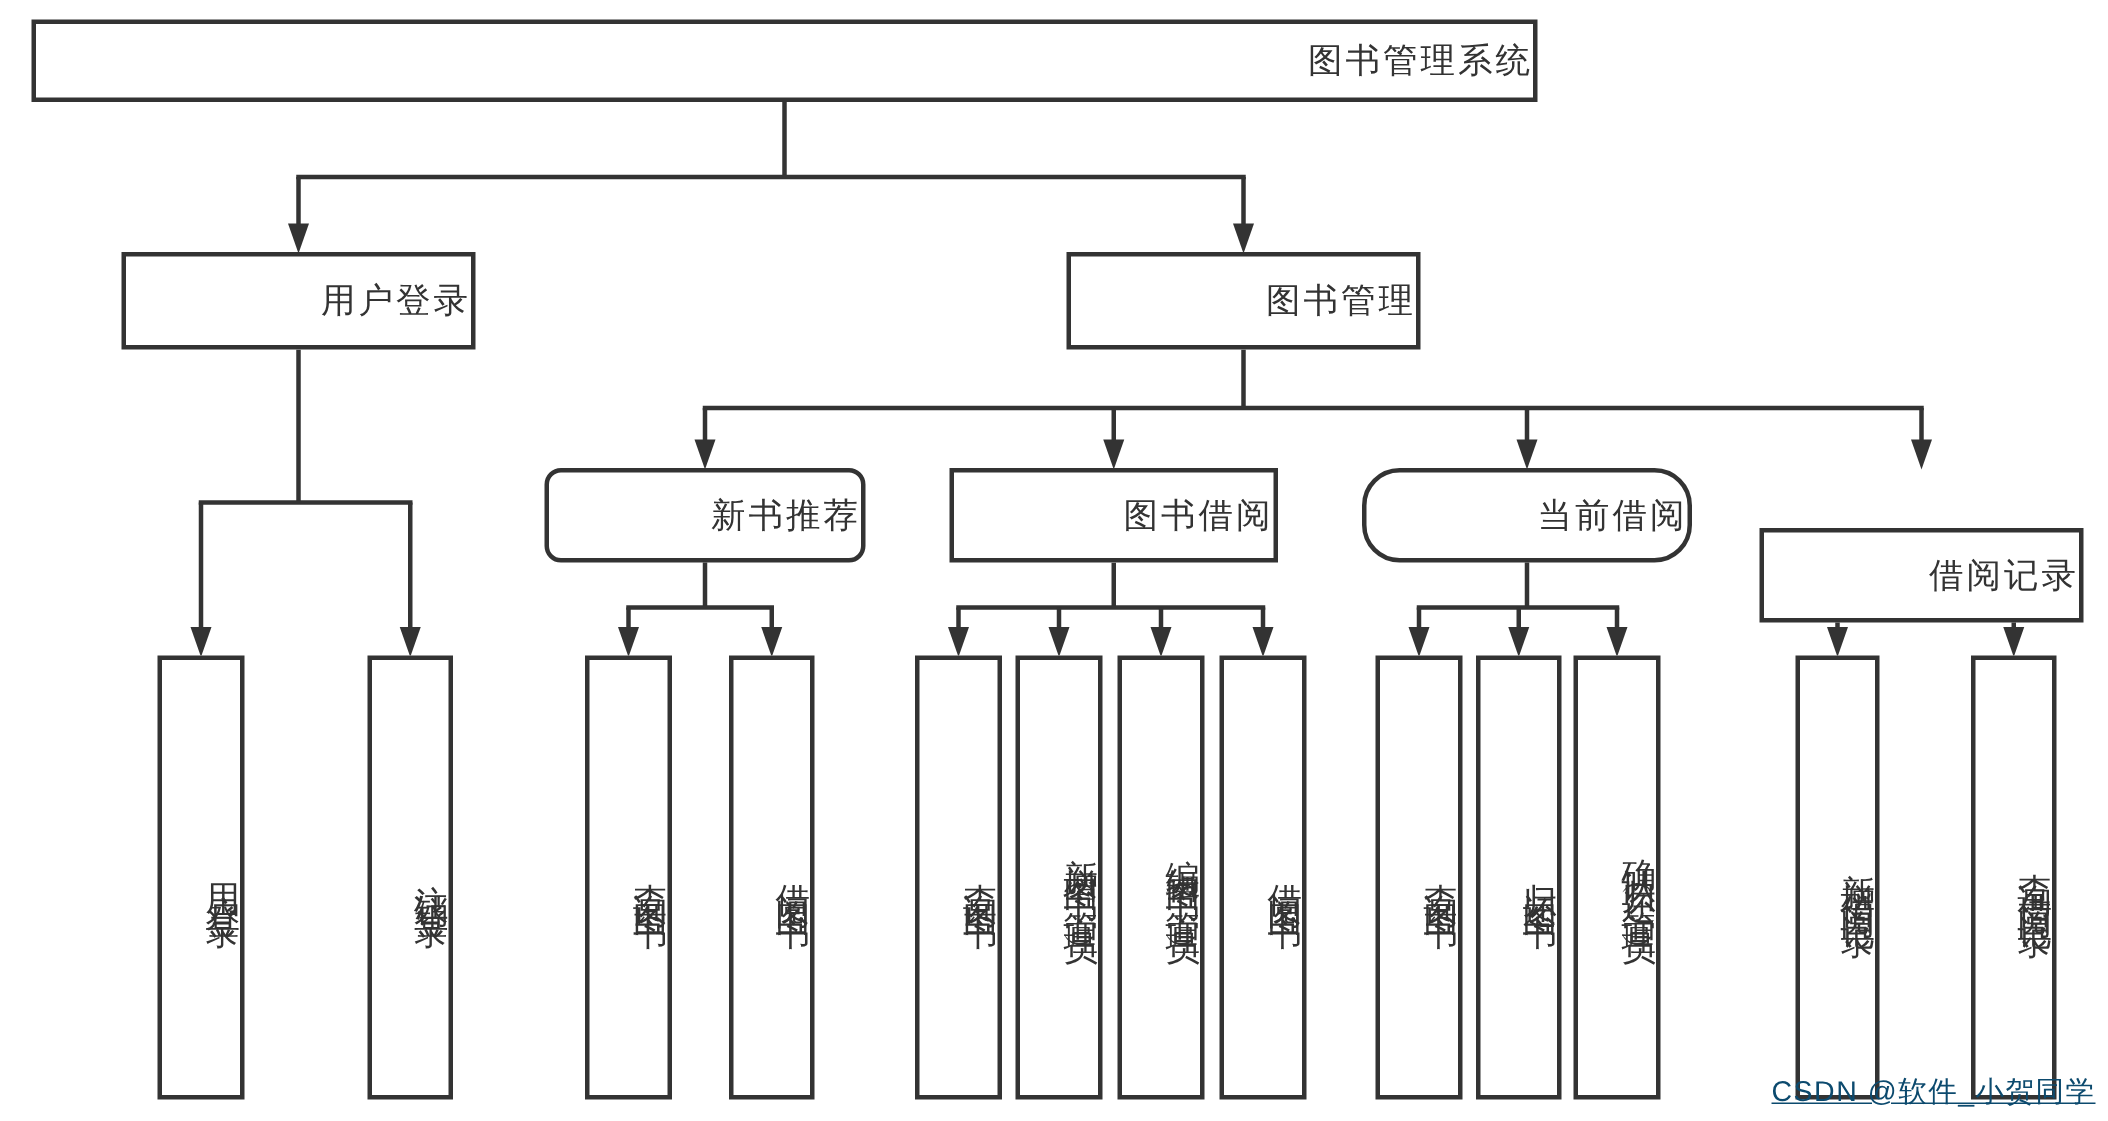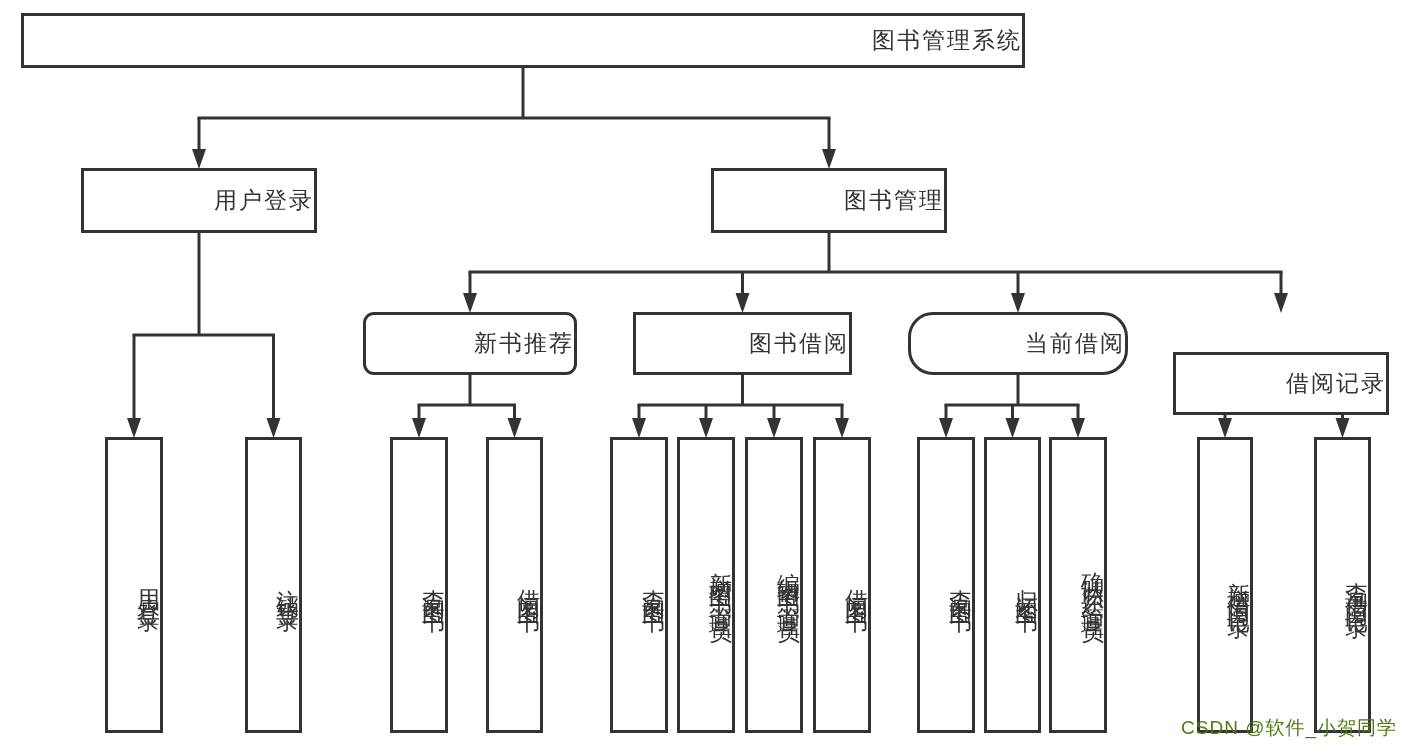--- a/index.html
+++ b/index.html
@@ -46,23 +46,24 @@
     letter-spacing: 7px;
     white-space: normal;
     line-height: 1;
   }
   #watermark {
     position: absolute;
     right: 8px;
     bottom: 6px;
     font-size: 19px;
     letter-spacing: 1px;
-    color: #4d7c0f;
+    color: #0c4a6e;
     z-index: 5;
     pointer-events: none;
+    text-decoration: underline;
   }
 </style>
 </head>
 <body>
 
 <div id="canvas">
   <svg id="edges" viewBox="0 0 1405 747" xmlns="http://www.w3.org/2000/svg">
       <line x1="523" y1="68" x2="523" y2="118" stroke="#333333" stroke-width="3"></line>
       <line x1="197.5" y1="118" x2="830.5" y2="118" stroke="#333333" stroke-width="3"></line>
       <line x1="199" y1="118" x2="199" y2="154" stroke="#333333" stroke-width="3"></line>

